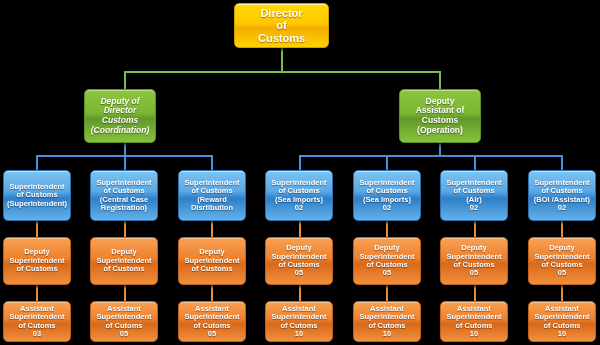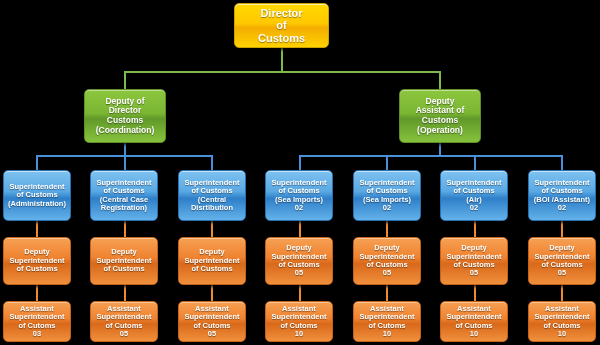--- a/index.html
+++ b/index.html
@@ -116,49 +116,49 @@
   <div class="conn conn-orange" style="left:386px; top:285px; width:2px; height:16px;"></div>
   <div class="conn conn-orange" style="left:474px; top:285px; width:2px; height:16px;"></div>
   <div class="conn conn-orange" style="left:561px; top:285px; width:2px; height:16px;"></div>
 
   <div class="node node-root" style="left:234px; top:3px; width:95px; height:45px;">
     <span class="ln">Director</span>
     <span class="ln">of</span>
     <span class="ln">Customs</span>
   </div>
 
-  <div class="node node-green" style="left:84px; top:89px; width:82px; height:54px;">
+  <div class="node node-green" style="left:84px; top:89px; width:72px; height:54px;font-style:italic;">
     <span class="ln">Deputy of</span>
     <span class="ln">Director</span>
     <span class="ln">Customs</span>
     <span class="ln">(Coordination)</span>
   </div>
 
   <div class="node node-green" style="left:399px; top:89px; width:82px; height:54px;">
     <span class="ln">Deputy</span>
     <span class="ln">Assistant of</span>
     <span class="ln">Customs</span>
     <span class="ln">(Operation)</span>
   </div>
 
   <div class="node node-blue" style="left:3px; top:170px; width:68px; height:51px;">
     <span class="ln">Superintendent</span>
     <span class="ln">of Customs</span>
-    <span class="ln">(Administration)</span>
+    <span class="ln">(Superintendent)</span>
   </div>
   <div class="node node-blue" style="left:90px; top:170px; width:68px; height:51px;">
     <span class="ln">Superintendent</span>
     <span class="ln">of Customs</span>
     <span class="ln">(Central Case</span>
     <span class="ln">Registration)</span>
   </div>
   <div class="node node-blue" style="left:178px; top:170px; width:68px; height:51px;">
     <span class="ln">Superintendent</span>
     <span class="ln">of Customs</span>
-    <span class="ln">(Central</span>
+    <span class="ln">(Reward</span>
     <span class="ln">Disrtibution</span>
   </div>
   <div class="node node-blue" style="left:265px; top:170px; width:68px; height:51px;">
     <span class="ln">Superintendent</span>
     <span class="ln">of Customs</span>
     <span class="ln">(Sea Imports)</span>
     <span class="ln">02</span>
   </div>
   <div class="node node-blue" style="left:353px; top:170px; width:68px; height:51px;">
     <span class="ln">Superintendent</span>

